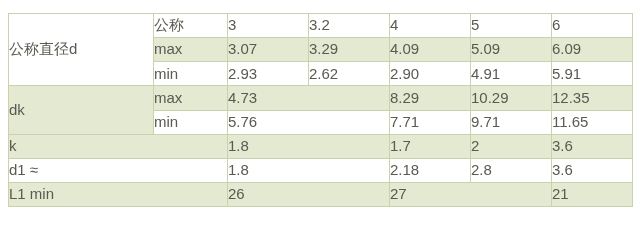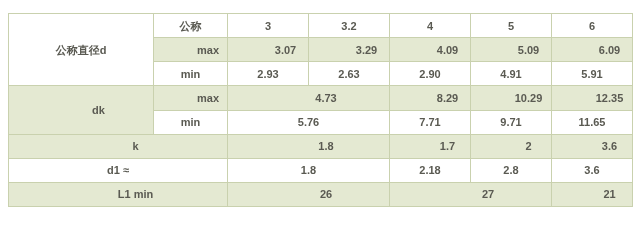--- a/index.html
+++ b/index.html
@@ -18,30 +18,29 @@
     height: 194px;
   }
   table.spec {
     width: 624px;
     height: 194px;
     border-collapse: collapse;
     table-layout: fixed;
   }
   table.spec td {
     border: 1px solid #c9d1ae;
-    text-align: center;
     vertical-align: middle;
-    font-size: 11px;
+    font-size: 15px;
     color: #5a5a52;
     padding: 0;
     line-height: 1.1;
-    font-weight: bold;
+    font-weight: normal;
   }
   
-  tr.shaded td { background: #e4e9d2; padding-left: 35px; }
+  tr.shaded td { background: #e4e9d2; }
   tr.plain  td { background: #ffffff; }
   
   td.fill-green { background: #e4e9d2 !important; }
   td.fill-white { background: #ffffff !important; margin-left: 20px; }
   
   col.c-label  { width: 145px; }
   col.c-minmax { width: 74px; }
   col.c-data   { width: 81px; }
 </style>
 </head>
@@ -75,21 +74,21 @@
         <td>3.07</td>
         <td>3.29</td>
         <td>4.09</td>
         <td>5.09</td>
         <td>6.09</td>
       </tr>
 
       <tr class="plain">
         <td>min</td>
         <td>2.93</td>
-        <td>2.63</td>
+        <td>2.62</td>
         <td>2.90</td>
         <td>4.91</td>
         <td>5.91</td>
       </tr>
 
       <tr class="shaded">
         <td rowspan="2" class="fill-green">dk</td>
         <td>max</td>
         <td colspan="2">4.73</td>
         <td>8.29</td>

